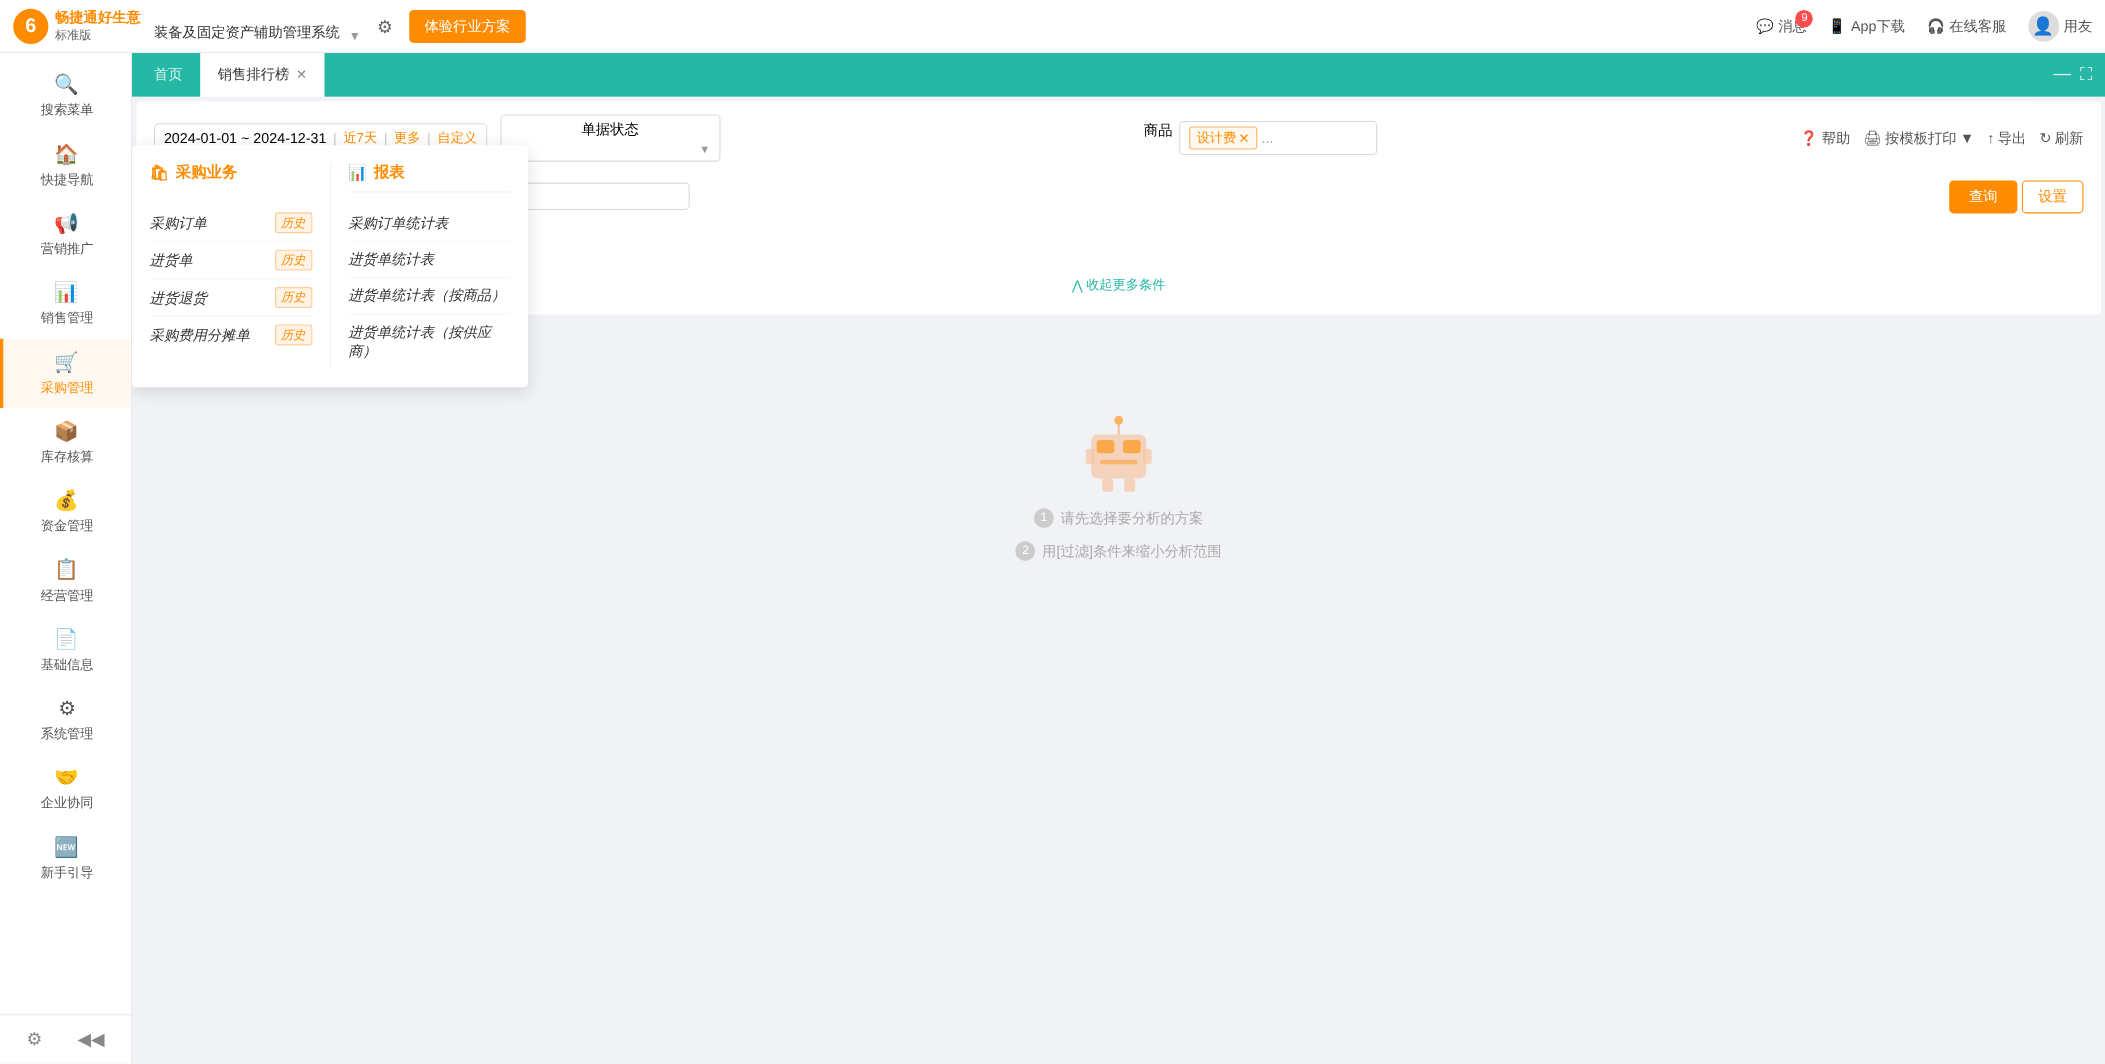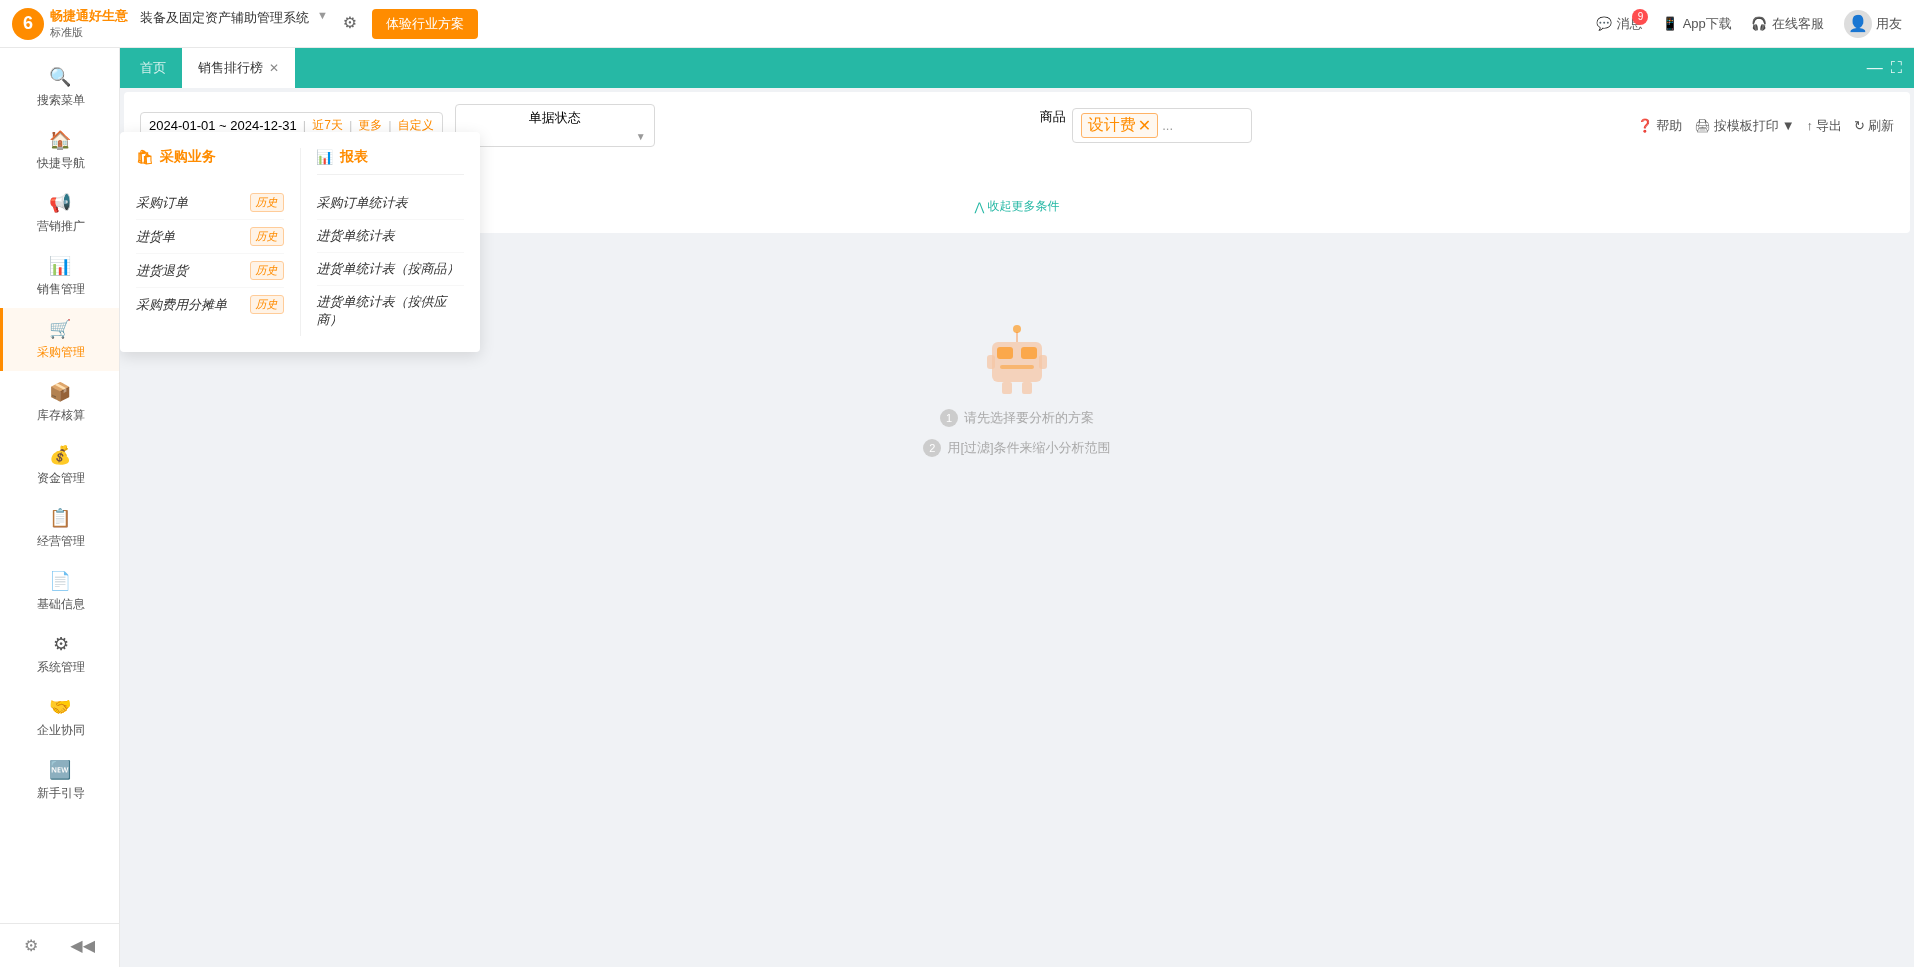--- a/index.html
+++ b/index.html
@@ -39,21 +39,21 @@
       font-size: 11px;
       color: #666;
       line-height: 1.3;
     }
     .logo-text span { display: block; }
     .logo-text .brand { color: #ff8c00; font-weight: bold; font-size: 13px; }
 
     .header-middle {
       flex: 1;
       display: flex;
-      align-items: flex-start;
+      align-items: flex-end;
       gap: 8px;
       padding-left: 8px;
     }
     .system-title {
       font-size: 13px;
       color: #333;
     }
     .dropdown-btn {
       cursor: pointer;
       color: #999;
@@ -254,21 +254,21 @@
       align-items: center;
       gap: 4px;
       min-width: 180px;
     }
     .filter-tag {
       background: #fff8f0;
       border: 1px solid #ffb366;
       color: #ff8c00;
       border-radius: 3px;
       padding: 1px 6px;
-      font-size: 16px;
+      font-size: 12px;
       display: flex;
       align-items: center;
       gap: 2px;
     }
     .filter-tag .close { cursor: pointer; }
     .filter-dots { color: #999; cursor: pointer; }
     .filter-select {
       border: 1px solid #d9d9d9;
       border-radius: 4px;
       padding: 4px 8px;
@@ -631,20 +631,37 @@
                 <span>↑</span>
                 <span>导出</span>
               </span>
               <span class="toolbar-btn">
                 <span>↻</span>
                 <span>刷新</span>
               </span>
             </div>
           </div>
 
+          <div class="filter-row">
+            <span>排名项目</span>
+            <div class="filter-select">
+              <span>金额</span>
+              <span class="select-arrow">▼</span>
+            </div>
+
+            <span style="margin-left:20px;">业务员</span>
+            <div class="filter-input" style="min-width:180px;">
+              <span class="filter-dots">...</span>
+            </div>
+
+            <div style="display:flex;align-items:center;gap:4px;margin-left:auto;">
+              <button class="toolbar-btn-orange">查询</button>
+              <button class="toolbar-btn-outline">设置</button>
+            </div>
+          </div>
 
           <div class="filter-row">
             <span>客户</span>
             <div class="filter-input" style="min-width:300px;">
               <span class="filter-dots">...</span>
             </div>
           </div>
 
           <div class="collapse-row">
             <span>⋀</span>

